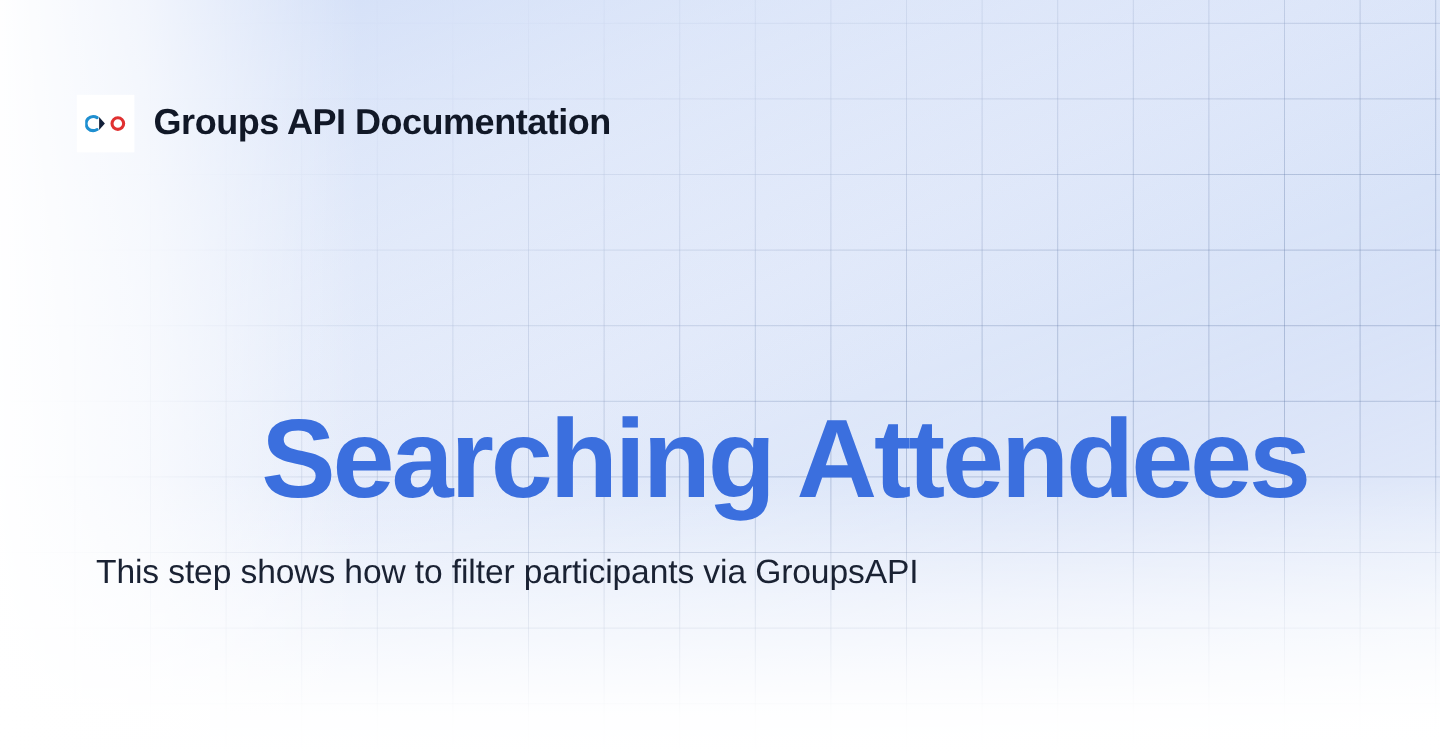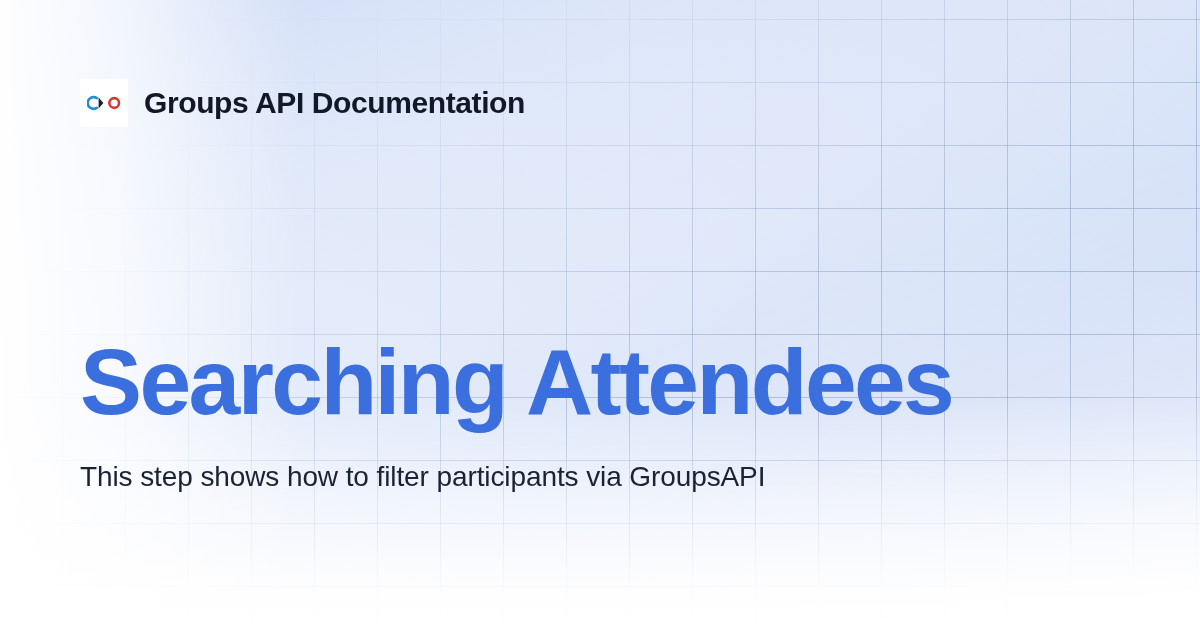--- a/index.html
+++ b/index.html
@@ -103,21 +103,21 @@
 
   
 
   .content {
     position: absolute;
     inset: 0;
   }
 
   .brand {
     position: absolute;
-    left: 80px;
+    left: 64px;
     top: 79px;
     display: flex;
     align-items: center;
     gap: 16px;
   }
 
   .brand-logo {
     width: 48px;
     height: 48px;
     background: #ffffff;
@@ -145,20 +145,21 @@
     width: 1010px;
   }
 
   .headline {
     font-size: 93px;
     font-weight: 700;
     letter-spacing: -2.6px;
     line-height: 1.0;
     color: #3b6fde;
     white-space: nowrap;
+    text-align: right;
   }
 
   .subheadline {
     margin-top: 28px;
     font-size: 28px;
     font-weight: 400;
     line-height: 1.42;
     letter-spacing: -0.1px;
     color: #1a2233;
     max-width: 790px;

